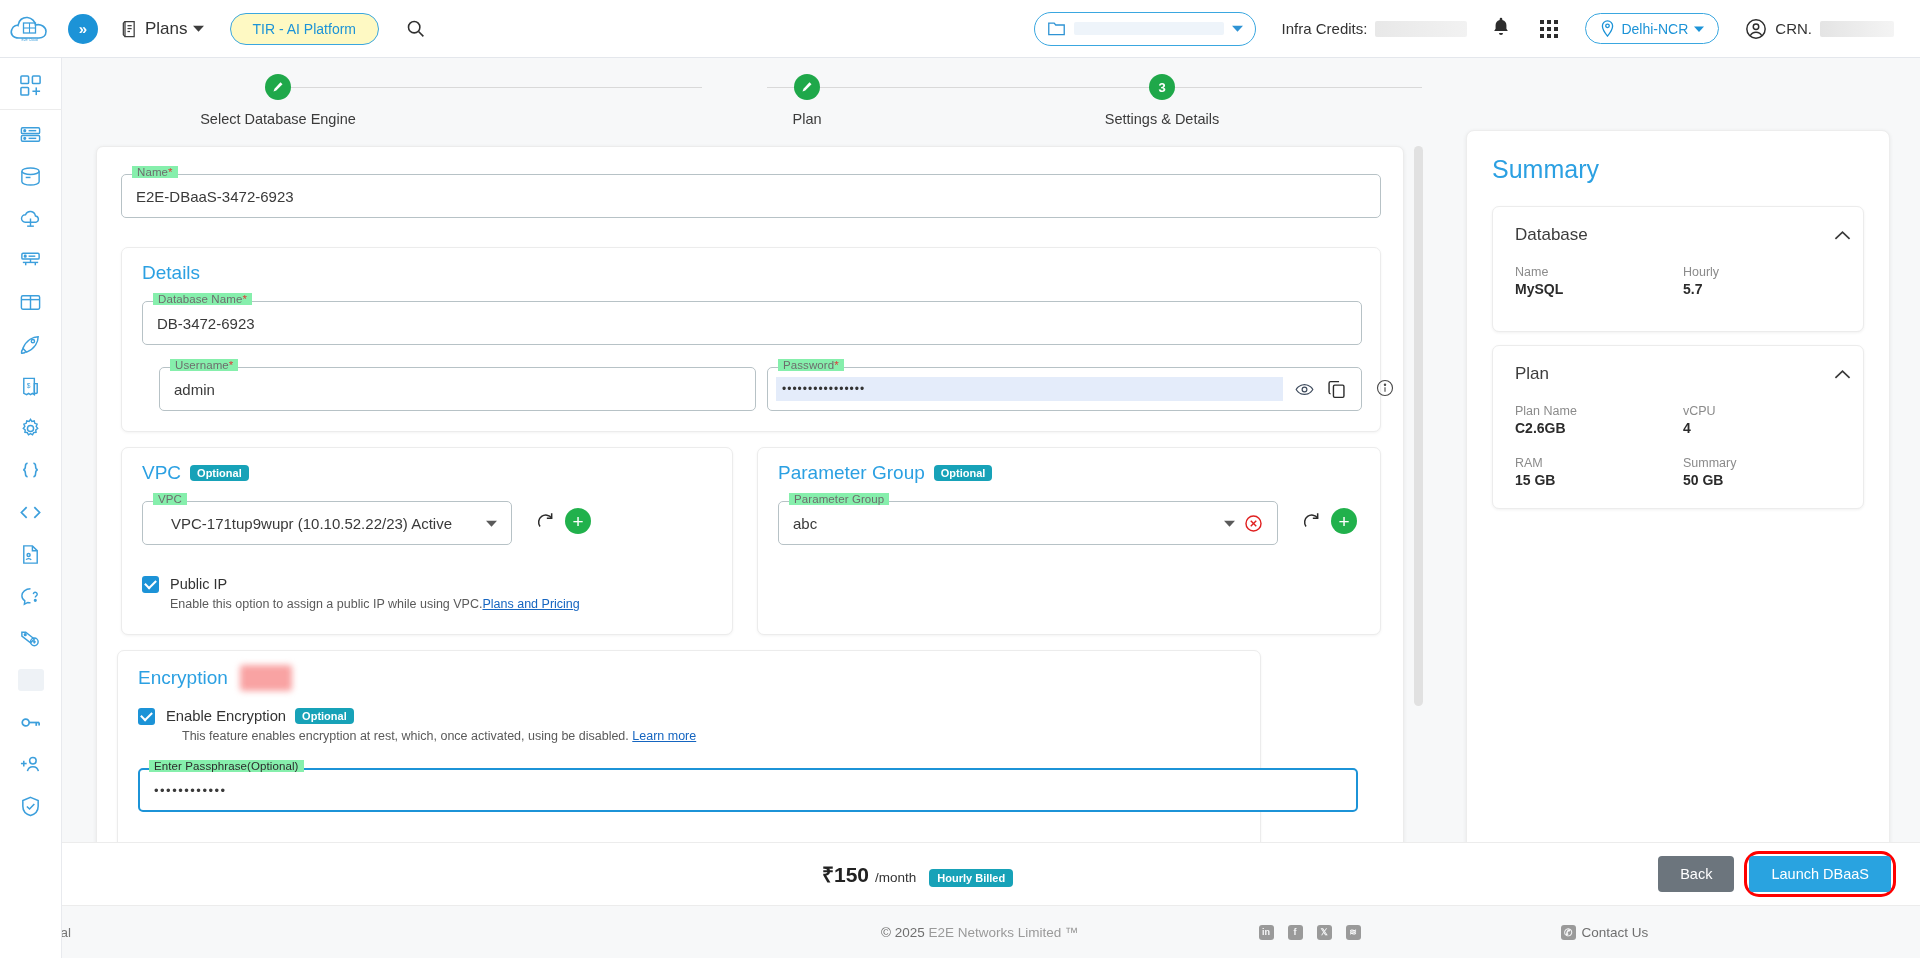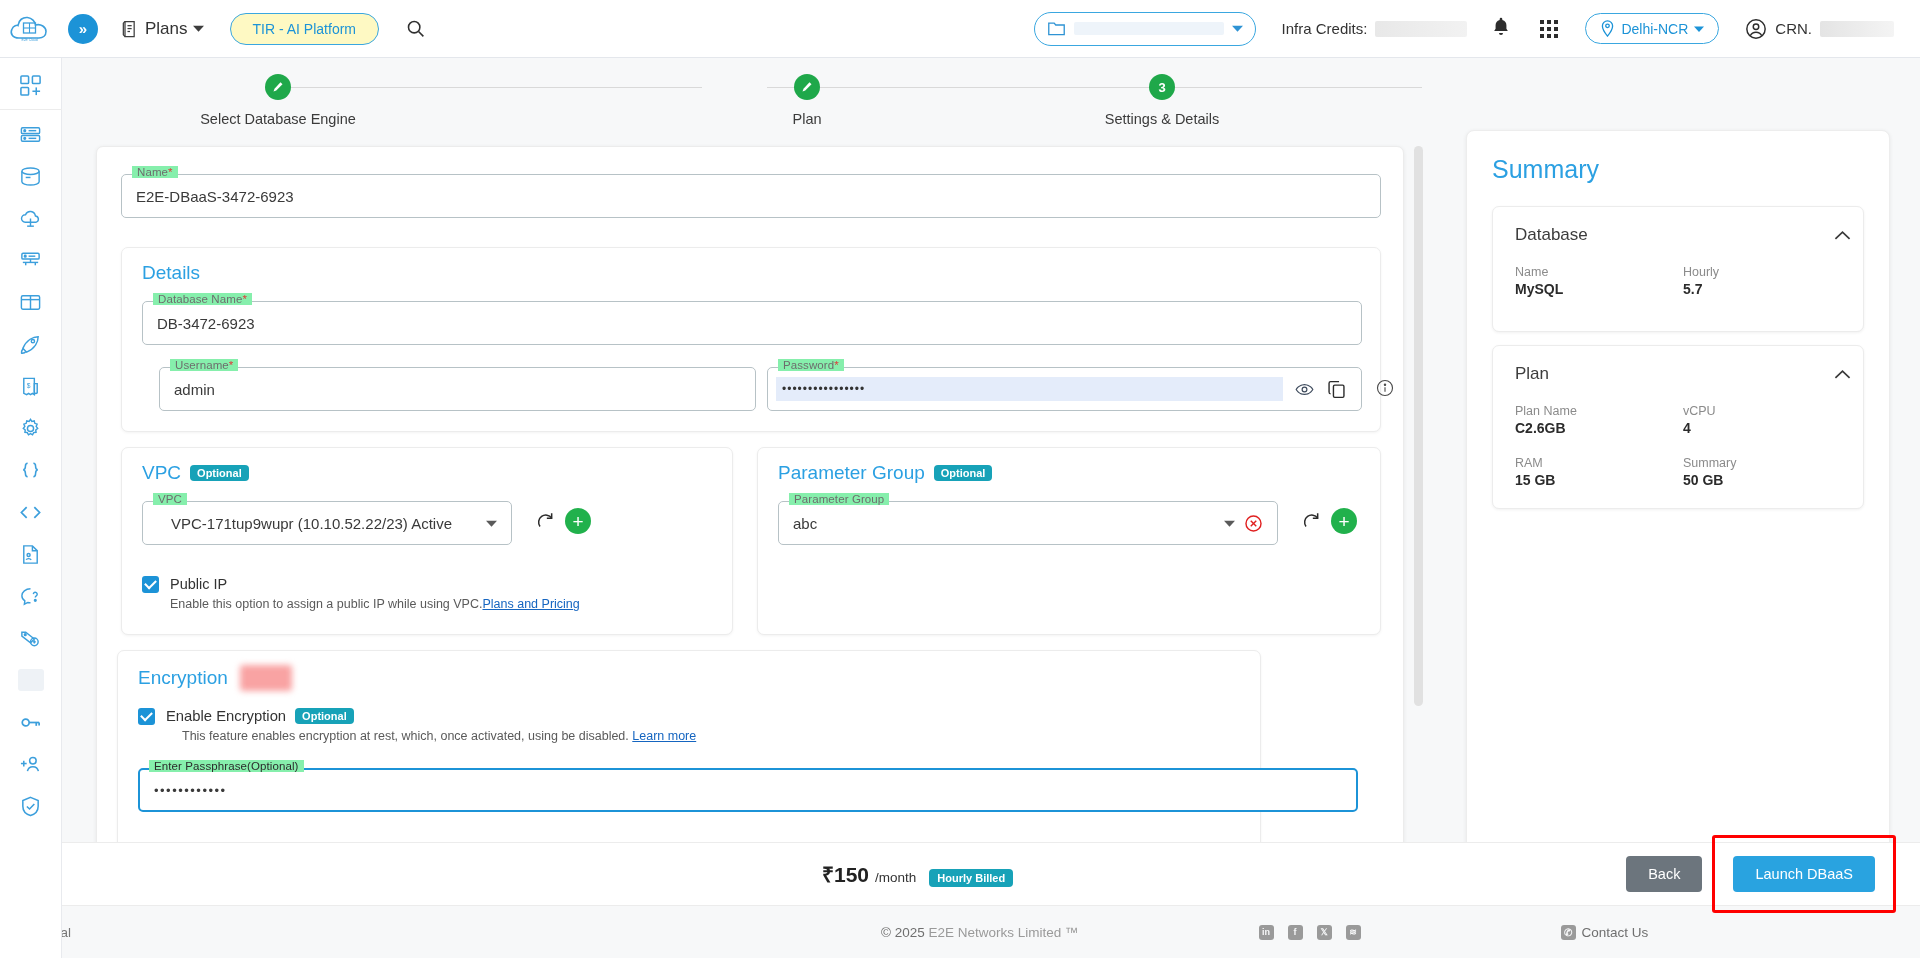--- a/index.html
+++ b/index.html
@@ -163,21 +163,21 @@
   .price-sub { font-size:13.5px; color:#333; }
   .badge-hourly { background:#17a2b8; color:#fff; font-size:11px; border-radius:4px; padding:3px 8px; font-weight:600; margin-left:7px;}
   .btn-back {
     background:#6c757d; color:#fff; border:none; border-radius:4px;
     padding:10px 22px; font-size:14.5px; cursor:pointer;
   }
   .btn-launch {
     background:#29a3e0; color:#fff; border:none; border-radius:4px;
     padding:10px 22px; font-size:14.5px; cursor:pointer;
   }
-  .launch-highlight { border:3px solid #ff0000; border-radius:3px; padding:18px; }
+  .launch-highlight { border:3px solid #ff0000; border-radius:15px; padding:2px; }
 
   
   #footer {
     position:absolute; left:0; top:905px; width:1920px; height:53px;
     background:#f7f8f9; border-top:1px solid #ececec;
     display:flex; align-items:center; font-size:13.5px; color:#777;
   }
   .soc {
     width:15px; height:15px; background:#9a9a9a; border-radius:3px; color:#f7f8f9;
     display:inline-flex; align-items:center; justify-content:center; font-size:9px; font-weight:bold;

